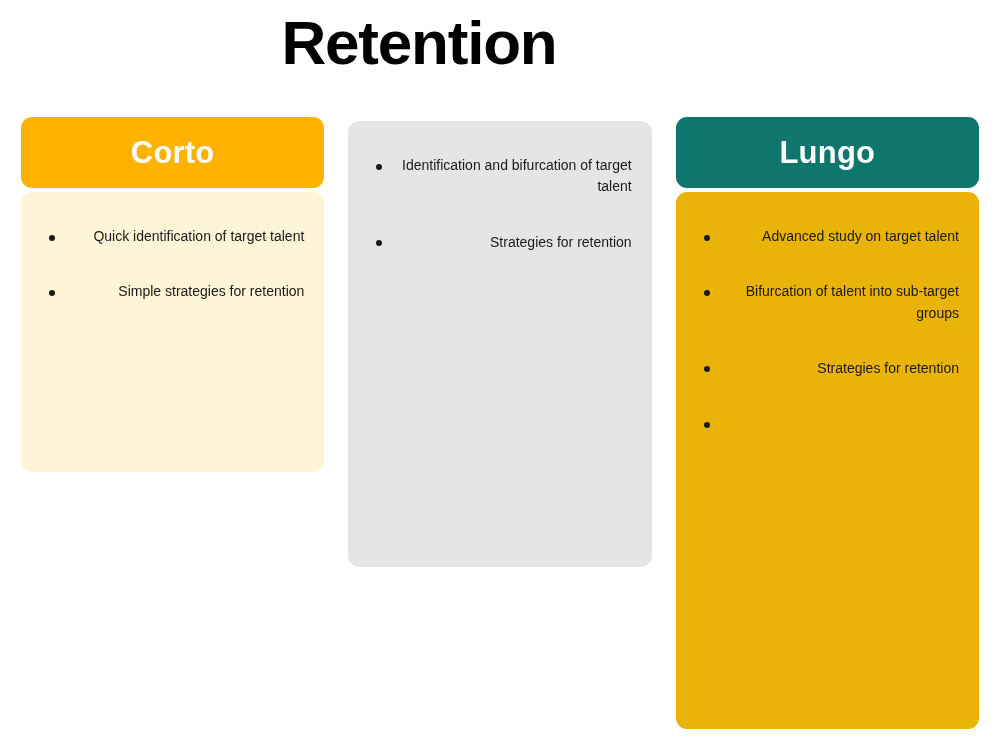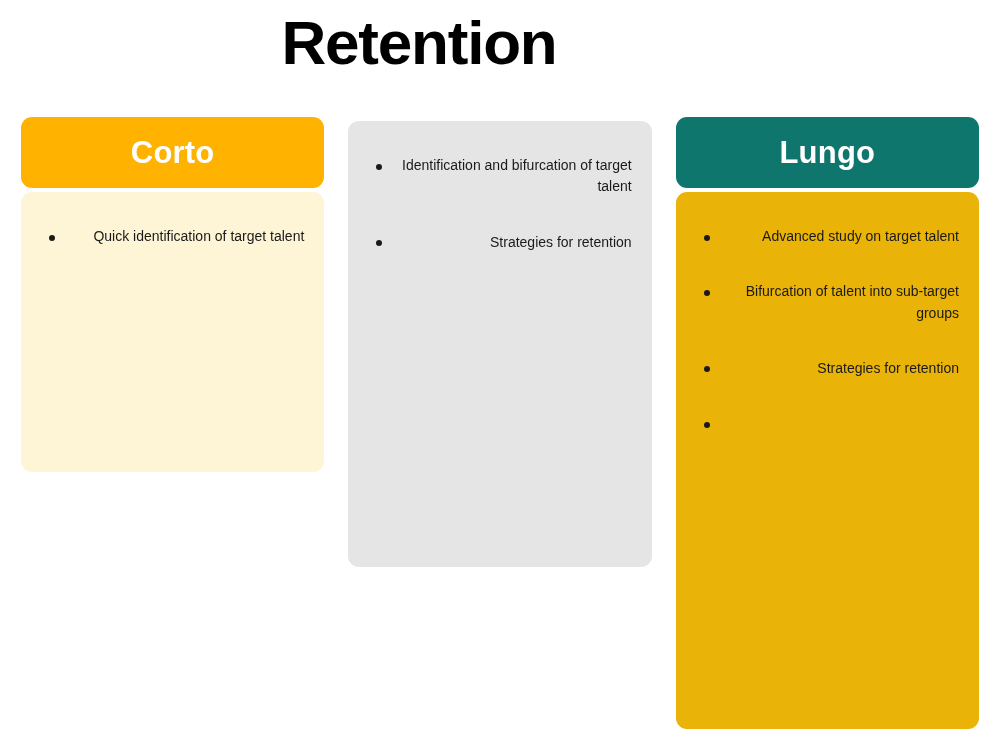--- a/index.html
+++ b/index.html
@@ -117,20 +117,24 @@
   <div class="card card-1">
     <div class="card-header" style="background:#FFB300;">
       <span class="card-header-label">Corto</span>
     </div>
     <div class="card-body" style="background:#FDF5D5;">
       <ul class="bullet-list">
         <li class="bullet-item">
           <span class="bullet-dot"></span>
           <span>Quick identification of target talent</span>
         </li>
+        <li class="bullet-item">
+          <span class="bullet-dot"></span>
+          <span>Simple strategies for retention</span>
+        </li>
       </ul>
     </div>
   </div>
 
   <div class="card card-2">
     <div class="card-body" style="background:#e5e5e5;">
       <ul class="bullet-list">
         <li class="bullet-item">
           <span class="bullet-dot"></span>
           <span>Identification and bifurcation of target talent</span>

